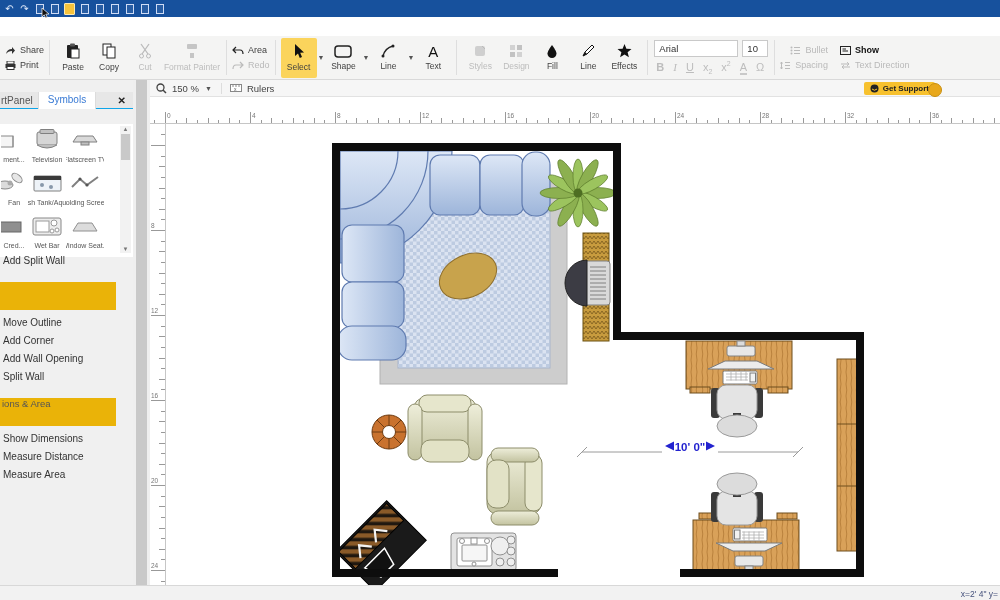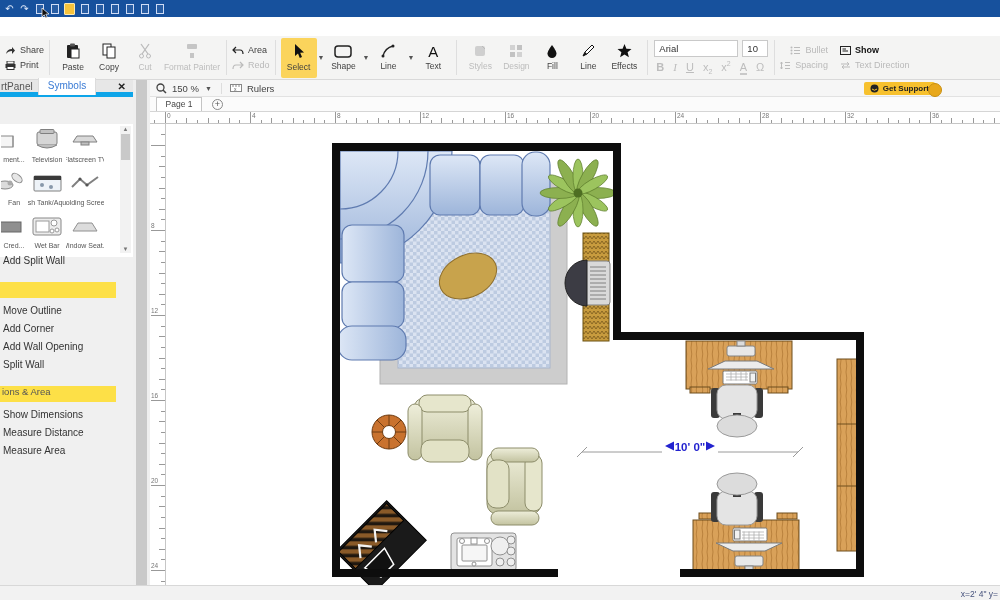--- a/index.html
+++ b/index.html
@@ -40,40 +40,40 @@
   .fontcol { display:flex; flex-direction:column; gap:3px; padding:4px 6px; justify-content:center; }
   .fontrow { display:flex; gap:4px; }
   .finput { border:1px solid #c9c9c9; background:#fff; height:17px; font-size:9.5px; color:#333;
             padding:0 4px; font-family:"Liberation Sans",sans-serif; }
   .fmtrow { display:flex; gap:9px; align-items:baseline; padding-left:2px; }
   .fmt { font-size:11px; color:#bdbdbd; }
   .fmt sub,.fmt sup { font-size:7px; }
 
   
   #panel { left:0; top:80px; width:133px; height:505px; background:#f0f0f0; }
-  #ptabs { display:flex; height:17px; background:#e7e7e7; border-bottom:5px solid #0ea5e9; font-size:10px; align-items:center; }
+  #ptabs { display:flex; height:17px; background:#e7e7e7; border-bottom:1px solid #0ea5e9; font-size:10px; align-items:center;margin-top:12px; }
   #ptab-partial { width:38px; color:#555; padding-left:1px; }
   #ptab-symbols { width:58px; background:#fff; color:#3a7bd5; text-align:center; line-height:16px; height:17px;
                   border-left:1px solid #dcdcdc; border-right:1px solid #dcdcdc; }
   #ptab-close { margin-left:auto; padding-right:7px; color:#222; font-size:10px; font-weight:bold; }
   #phead { display:flex; align-items:center; height:27px; padding:0 5px 0 1px; font-size:10px; color:#444; }
   #morebtn { margin-left:auto; background:#9b9b9b; color:#fff; font-size:9px; padding:3px 9px; border-radius:2px;
              display:flex; align-items:center; gap:5px; }
   #symbox { position:absolute; left:0; top:44px; width:133px; height:133px; background:#fff; overflow:hidden; }
   #symgrid { position:absolute; left:0; top:2px; width:116px; display:flex; flex-wrap:wrap; }
   .symcell { width:38px; height:43px; display:flex; flex-direction:column; align-items:center; overflow:hidden; }
   .symcell.c1 { width:28px; }
   .symicon { height:30px; display:flex; align-items:center; justify-content:center; }
   .symlabel { font-size:7px; color:#555; white-space:nowrap; }
   #symscroll { position:absolute; right:2px; top:2px; width:11px; height:127px; background:#f2f2f2; font-size:6px;
                color:#777; display:flex; flex-direction:column; align-items:center; }
   #symthumb { width:9px; height:26px; background:#c9c9c9; margin-top:2px; }
   #cmds { position:absolute; left:0; top:172px; width:116px; }
   .cmd { font-size:10px; color:#333; height:18px; padding:3px 0 0 3px; white-space:nowrap; }
-  .cmdhead { background:#fde047; height:16px; margin:12px 0 4px 0; font-size:9.5px; color:#555; line-height:12px;
+  .cmdhead { background:#eab308; height:28px; margin:12px 0 4px 0; font-size:9.5px; color:#555; line-height:12px;
              padding-left:2px; white-space:nowrap; }
   #panel-strip { left:133px; top:80px; width:17px; height:505px; background:#efefef; }
   #panel-scrollbar { position:absolute; left:3px; top:0; width:11px; height:505px; background:#c9c9c9; }
 
   #canvasbar { left:150px; top:80px; width:850px; height:17px; background:#f6f6f6; border-bottom:1px solid #e2e2e2;
                display:flex; align-items:center; gap:5px; padding-left:6px; font-size:9.5px; color:#444; }
   #getsupport { position:absolute; right:65px; top:2px; background:#f7c12e; border-radius:2px; font-size:8px;
                 color:#222; padding:2px 6px; display:flex; align-items:center; gap:4px; font-weight:bold; }
   #support-bubble { position:absolute; right:-7px; top:1px; width:14px; height:14px; border-radius:50%;
                     background:#e8a81c; border:1px solid #c98f10; }
@@ -466,24 +466,20 @@
       </svg>
     <span>Rulers</span>
     <div id="getsupport">
       <svg width="9" height="9">
           <circle cx="4.5" cy="4.5" r="4" fill="#222"></circle>
           <path d="M2 5 Q4.5 7.5 7 5" stroke="#f7c12e" fill="none"></path>
         </svg>
       <span>Get Support</span>
       <div id="support-bubble"></div>
     </div>
-  </div>
-  <div id="pagebar" class="abs">
-    <div id="pagetab">Page 1</div>
-    <div id="addpage">+</div>
   </div>
 
   <div id="hruler" class="abs">
       <div class="htick" style="height: 3px; left: 4.375px;"></div>
       <div class="htick" style="height: 11px; left: 15px;"></div>
       <div class="htick" style="height: 3px; left: 25.625px;"></div>
       <div class="htick" style="height: 5px; left: 36.25px;"></div>
       <div class="htick" style="height: 3px; left: 46.875px;"></div>
       <div class="htick" style="height: 5px; left: 57.5px;"></div>
       <div class="htick" style="height: 3px; left: 68.125px;"></div>

